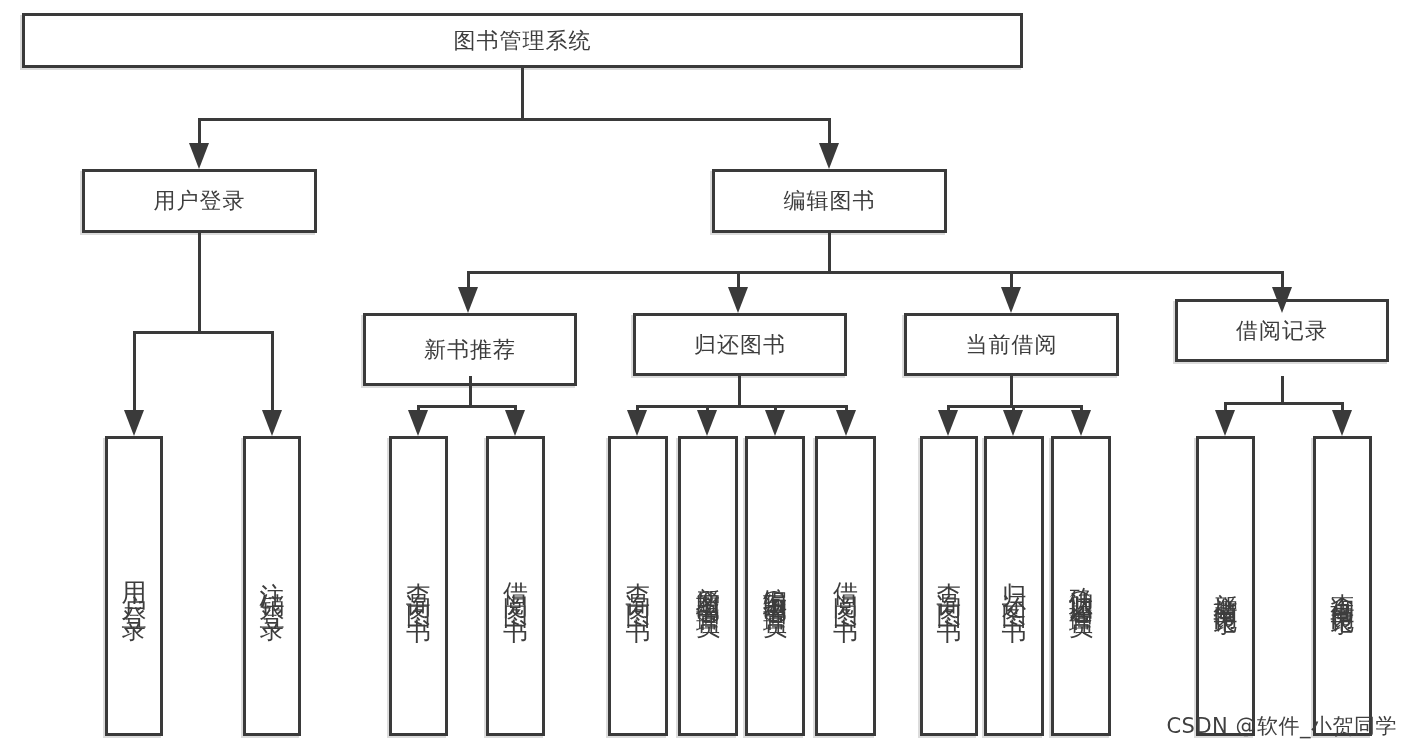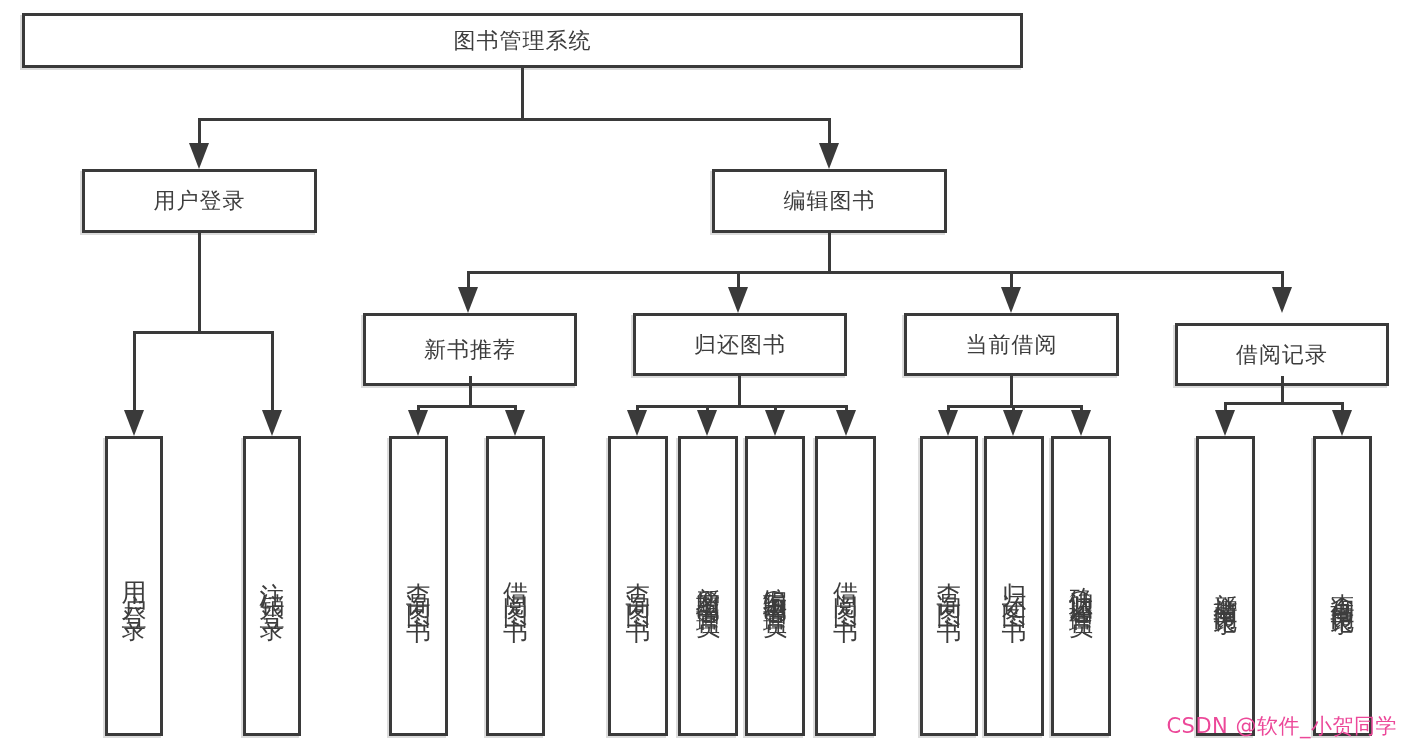--- a/index.html
+++ b/index.html
@@ -21,37 +21,37 @@
   }
   .vtext.long{font-size:24px;letter-spacing:4px;}
   .ln{position:absolute;background:#3a3a3a;}
   .tri{
     position:absolute;width:0;height:0;
     border-left:10px solid transparent;border-right:10px solid transparent;
     border-top:26px solid #3a3a3a;
   }
   .watermark{
     position:absolute;top:712px;right:8px;z-index:5;
-    color:#ec4899;font-size:21px;letter-spacing:0.5px;
+    color:#404040;font-size:21px;letter-spacing:0.5px;
   }
 </style>
 </head>
 <body>
 
 <div class="stage">
 
   <div class="box" style="left:22px;top:13px;width:1001px;height:55px">图书管理系统</div>
 
   <div class="box" style="left:82px;top:169px;width:235px;height:64px">用户登录</div>
   <div class="box" style="left:712px;top:169px;width:235px;height:64px">编辑图书</div>
 
   <div class="box" style="left:363px;top:313px;width:214px;height:73px">新书推荐</div>
   <div class="box" style="left:633px;top:313px;width:214px;height:63px">归还图书</div>
   <div class="box" style="left:904px;top:313px;width:215px;height:63px">当前借阅</div>
-  <div class="box" style="left:1175px;top:323px;width:214px;height:63px">借阅记录</div>
+  <div class="box" style="left:1175px;top:299px;width:214px;height:63px">借阅记录</div>
 
   <div class="box vtext" style="left:105px;top:436px;width:58px;height:300px">用户登录</div>
   <div class="box vtext" style="left:243px;top:436px;width:58px;height:300px">注销登录</div>
 
   <div class="box vtext" style="left:389px;top:436px;width:59px;height:300px">查询图书</div>
   <div class="box vtext" style="left:486px;top:436px;width:59px;height:300px">借阅图书</div>
 
   <div class="box vtext" style="left:608px;top:436px;width:60px;height:300px">查询图书</div>
   <div class="box vtext long" style="left:678px;top:436px;width:60px;height:300px">新增图书（管理员）</div>
   <div class="box vtext long" style="left:745px;top:436px;width:60px;height:300px">编辑图书（管理员）</div>

